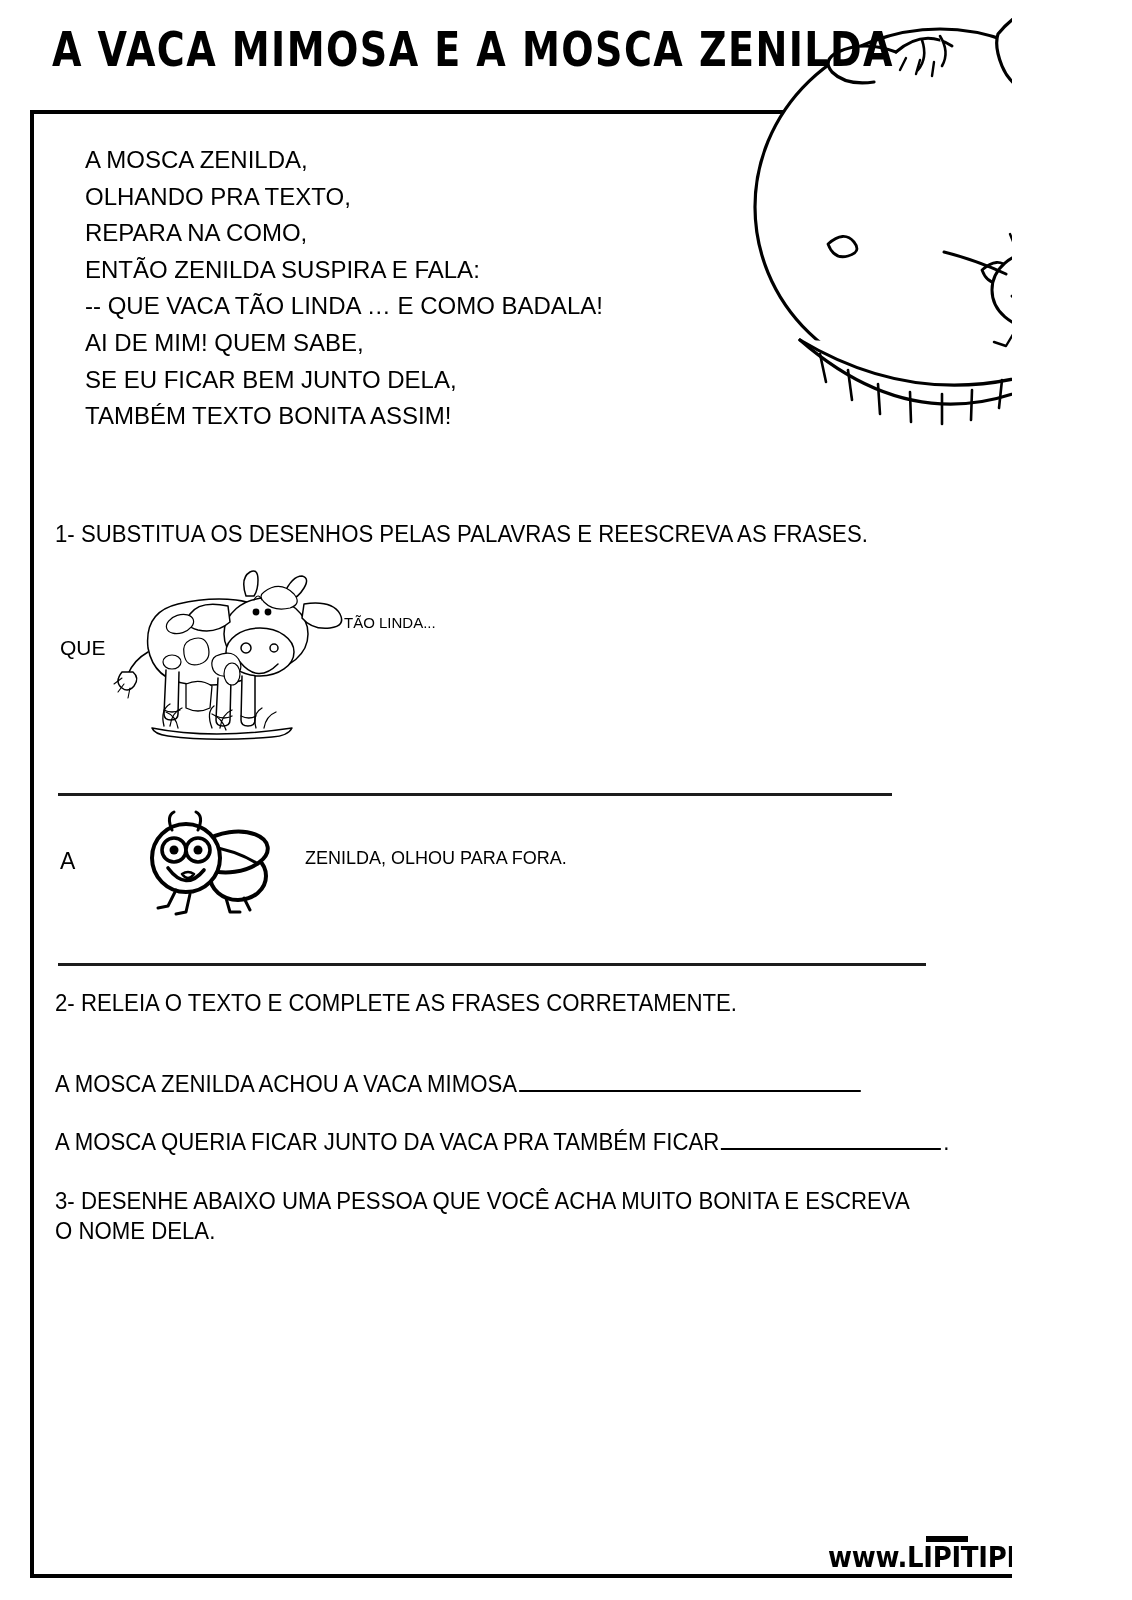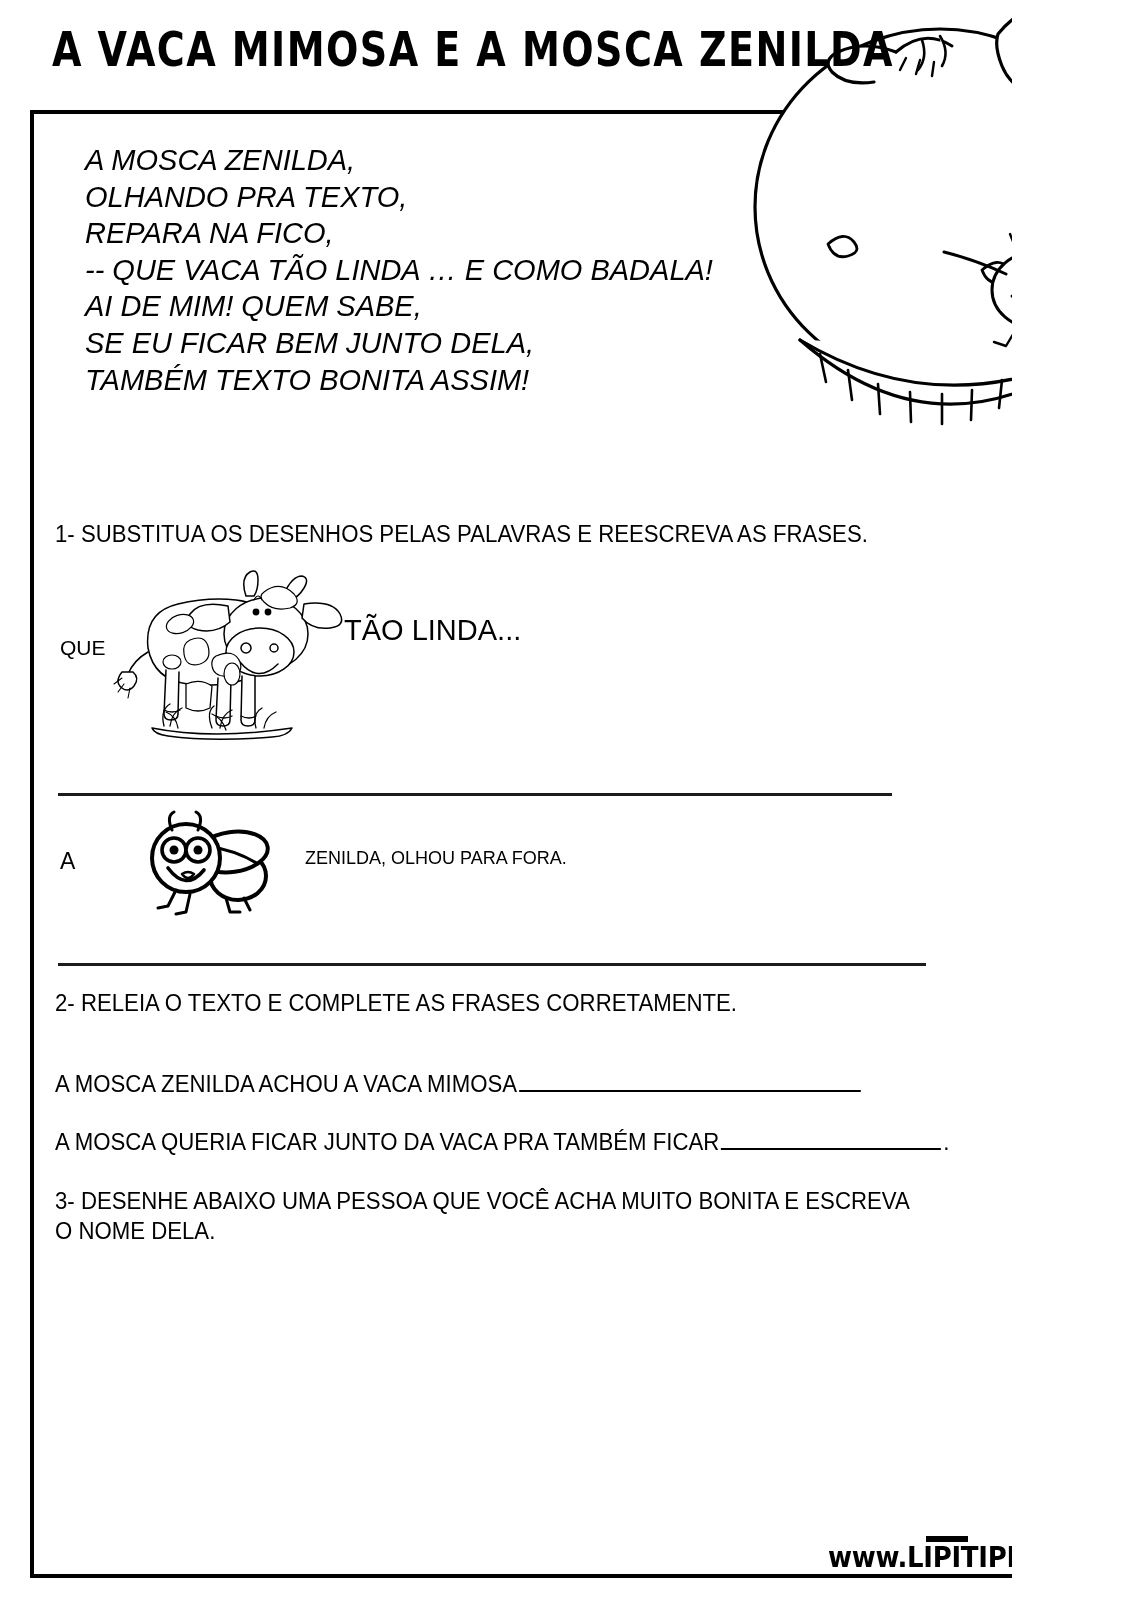--- a/index.html
+++ b/index.html
@@ -51,44 +51,43 @@
     top: -8px;
     width: 440px;
     height: 470px;
     z-index: 5;
   }
   
   #poem {
     position: absolute;
     left: 85px;
     top: 142px;
-    font-size: 29px;
+    font-size: 24px;
     line-height: 36.6px;
     white-space: nowrap;
     z-index: 2;
-    font-style: italic;
   }
   
   .qtext {
     position: absolute;
     font-size: 23px;
     line-height: 30px;
     white-space: nowrap;
     transform: scaleX(0.965);
     transform-origin: left top;
   }
   #q1 { left: 55px; top: 519px; }
   #q2 { left: 55px; top: 988px; }
   #q3 { left: 55px; top: 1186px; white-space: normal; width: 1010px; }
   #q3 .l2 { display: block; }
 
   
   #row1-que { position: absolute; left: 60px; top: 636px; font-size: 21px; }
   #cow-full { position: absolute; left: 108px; top: 552px; width: 226px; height: 190px; }
-  #row1-tail { position: absolute; left: 344px; top: 614px; font-size: 29px; white-space: nowrap;}
+  #row1-tail { position: absolute; left: 344px; top: 614px; font-size: 15px; white-space: nowrap;}
 
   
   #row2-a { position: absolute; left: 60px; top: 848px; font-size: 23px; }
   #fly-full { position: absolute; left: 140px; top: 808px; width: 150px; height: 105px; }
   #row2-tail { position: absolute; left: 305px; top: 848px; font-size: 18px; white-space: nowrap;}
 
   
   .wline {
     position: absolute;
     height: 0;
@@ -227,21 +226,22 @@
         </g>
 
         <path d="M306 282 q-30 -14 -62 -22" stroke-width="3" fill="none"></path>
       </g>
     </svg>
   </div>
 
   <div id="poem">
     <div>A MOSCA ZENILDA,</div>
     <div>OLHANDO PRA TEXTO,</div>
-    <div>REPARA NA FICO,</div>
+    <div>REPARA NA COMO,</div>
+    <div>ENTÃO ZENILDA SUSPIRA E FALA:</div>
     <div>-- QUE VACA TÃO LINDA … E COMO BADALA!</div>
     <div>AI DE MIM! QUEM SABE,</div>
     <div>SE EU FICAR BEM JUNTO DELA,</div>
     <div> TAMBÉM TEXTO BONITA ASSIM!</div>
   </div>
 
   <div class="qtext" id="q1">1- SUBSTITUA OS DESENHOS PELAS PALAVRAS E REESCREVA AS FRASES.</div>
 
   <div id="row1-que">QUE</div>
 

